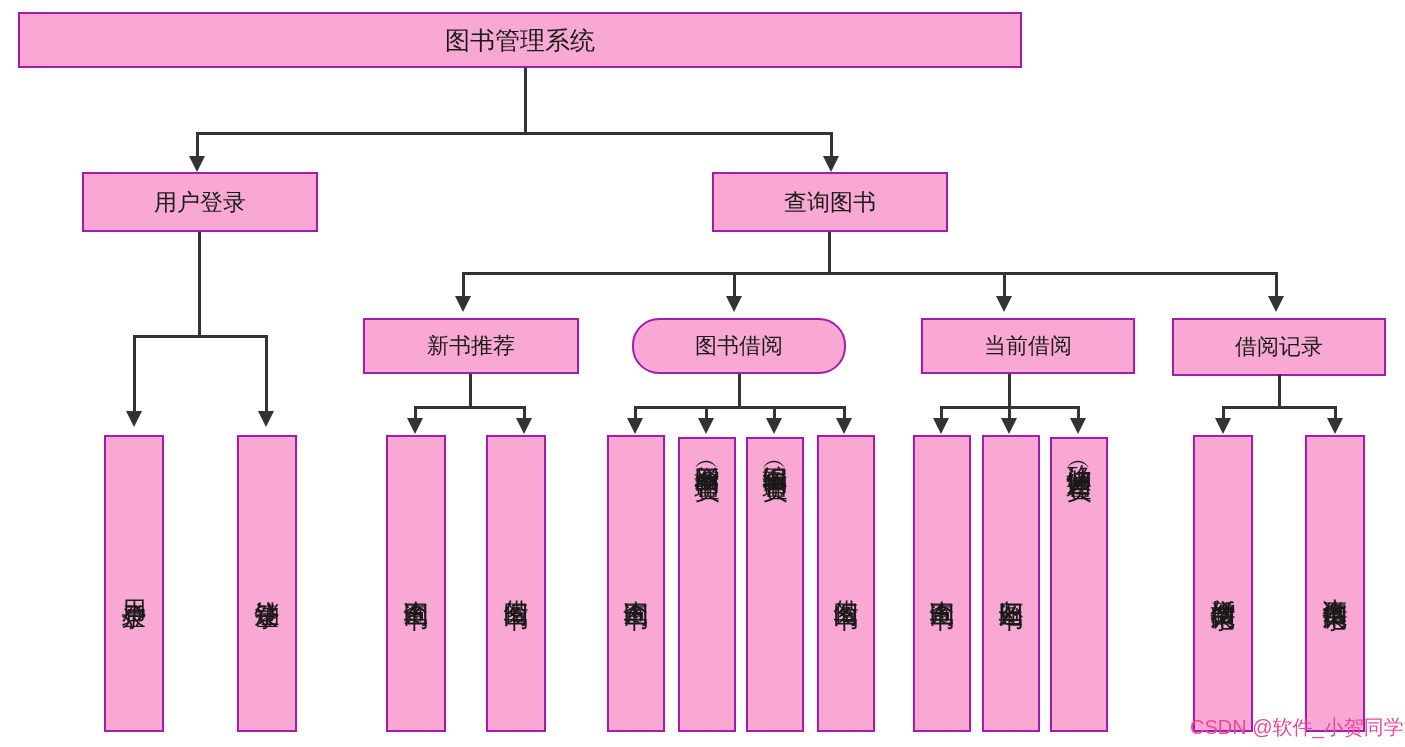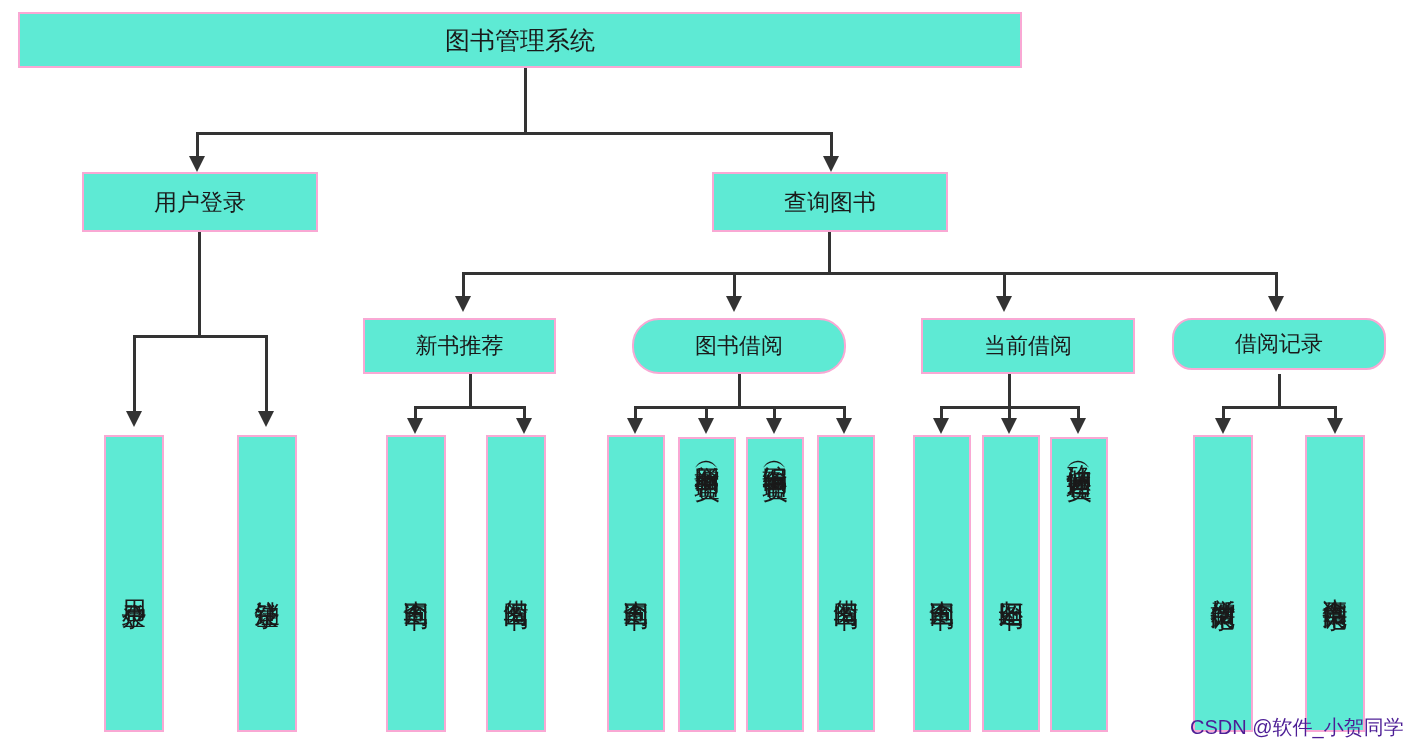--- a/index.html
+++ b/index.html
@@ -15,22 +15,22 @@
     width: 1405px;
     height: 747px;
     background: #ffffff;
     overflow: hidden;
   }
 
   
   .node {
     position: absolute;
     box-sizing: border-box;
-    border: 2px solid #f9a8d4;
-    background: #5eead4;
+    border: 2px solid #a21caf;
+    background: #f9a8d4;
     display: flex;
     align-items: center;
     justify-content: center;
     color: #1a1a1a;
   }
   .node .label {
     display: block;
     text-align: center;
     line-height: 1.15;
     white-space: nowrap;
@@ -71,21 +71,21 @@
     width: 0;
     height: 0;
     border-left: 8px solid transparent;
     border-right: 8px solid transparent;
     border-top: 16px solid #333333;
   }
 
   
   #watermark {
     position: absolute;
-    color: #4c1d95;
+    color: #ec4899;
     font-size: 20px;
     white-space: nowrap;
     user-select: none;
   }
 </style>
 </head>
 <body>
 
 <div id="canvas">
 
@@ -119,30 +119,30 @@
   <div class="hline" style="left:462px; top:272px; width:816px; height:3px;"></div>
   <div class="vline" style="left:462px; top:272px; width:3px; height:26px;"></div>
   <div class="arrow" style="left:455px; top:296px;"></div>
   <div class="vline" style="left:733px; top:272px; width:3px; height:26px;"></div>
   <div class="arrow" style="left:726px; top:296px;"></div>
   <div class="vline" style="left:1003px; top:272px; width:3px; height:26px;"></div>
   <div class="arrow" style="left:996px; top:296px;"></div>
   <div class="vline" style="left:1275px; top:272px; width:3px; height:26px;"></div>
   <div class="arrow" style="left:1268px; top:296px;"></div>
 
-  <div class="node node-l2" style="left:363px; top:318px; width:193px; height:56px;font-family:Liberation Serif, serif;">
+  <div class="node node-l2" style="left:363px; top:318px; width:216px; height:56px;font-family:Liberation Serif, serif;">
     <span class="label">新书推荐</span>
   </div>
   <div class="node node-l2" style="left:632px; top:318px; width:214px; height:56px;border-radius:27px;">
     <span class="label">图书借阅</span>
   </div>
   <div class="node node-l2" style="left:921px; top:318px; width:214px; height:56px;">
     <span class="label">当前借阅</span>
   </div>
-  <div class="node node-l2" style="left:1172px; top:318px; width:214px; height:52px;border-radius:20px;">
+  <div class="node node-l2" style="left:1172px; top:318px; width:214px; height:58px;">
     <span class="label">借阅记录</span>
   </div>
 
   <div class="vline" style="left:469px; top:374px; width:3px; height:35px;"></div>
   <div class="hline" style="left:414px; top:406px; width:112px; height:3px;"></div>
   <div class="vline" style="left:414px; top:406px; width:3px; height:16px;"></div>
   <div class="arrow" style="left:407px; top:418px;"></div>
   <div class="vline" style="left:523px; top:406px; width:3px; height:16px;"></div>
   <div class="arrow" style="left:516px; top:418px;"></div>
 

